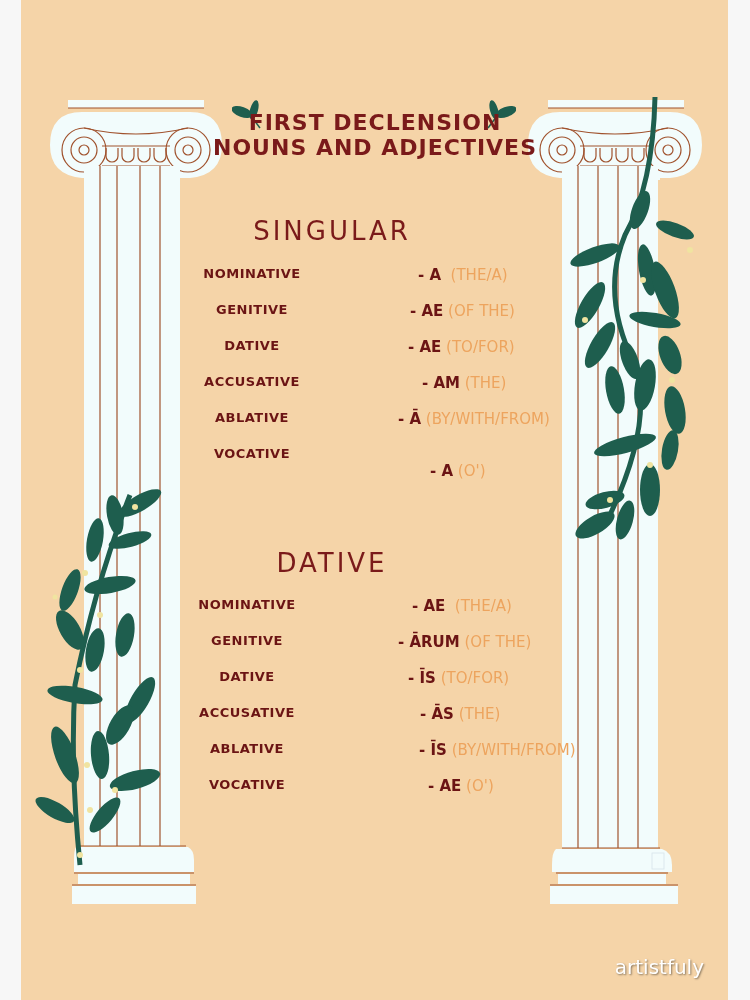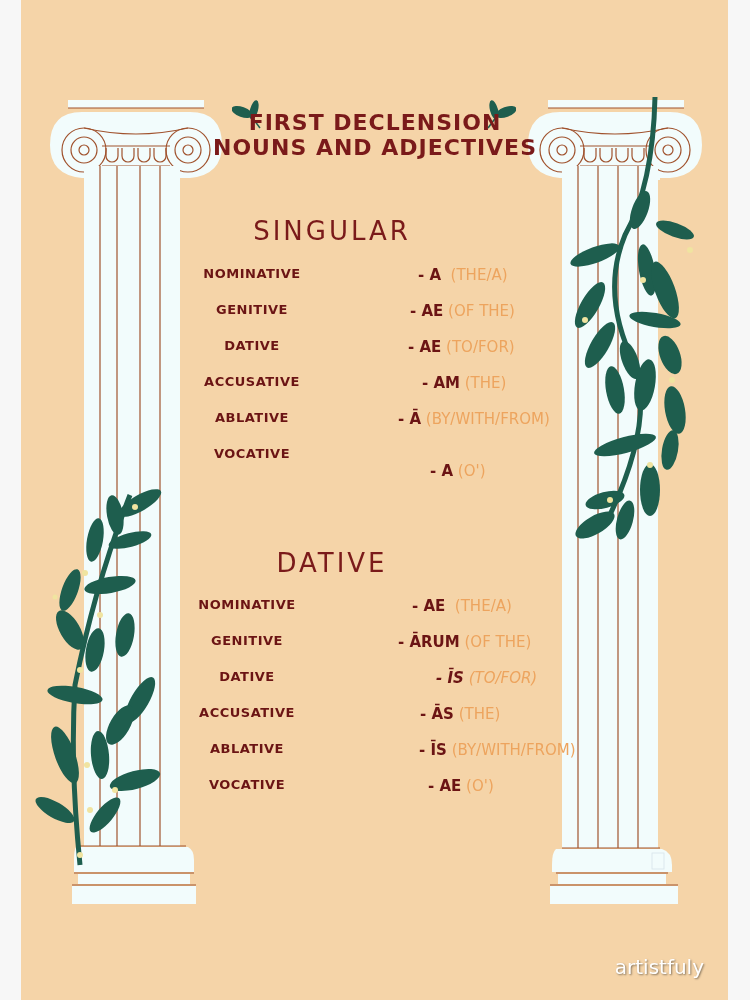--- a/index.html
+++ b/index.html
@@ -213,21 +213,21 @@
 <div class="row" style="top:597px;">
   <div class="case" style="left:157px;">NOMINATIVE</div>
   <div class="ending" style="left:412px;"><span class="e">- AE</span>&nbsp;&nbsp;<span class="m">(THE/A)</span></div>
 </div>
 <div class="row" style="top:633px;">
   <div class="case" style="left:157px;">GENITIVE</div>
   <div class="ending" style="left:398px;"><span class="e">- ĀRUM</span>&nbsp;<span class="m">(OF THE)</span></div>
 </div>
 <div class="row" style="top:669px;">
   <div class="case" style="left:157px;">DATIVE</div>
-  <div class="ending" style="left:436px;font-style:italic;"><span class="e">- ĪS</span>&nbsp;<span class="m">(TO/FOR)</span></div>
+  <div class="ending" style="left:408px;"><span class="e">- ĪS</span>&nbsp;<span class="m">(TO/FOR)</span></div>
 </div>
 <div class="row" style="top:705px;">
   <div class="case" style="left:157px;">ACCUSATIVE</div>
   <div class="ending" style="left:420px;"><span class="e">- ĀS</span>&nbsp;<span class="m">(THE)</span></div>
 </div>
 <div class="row" style="top:741px;">
   <div class="case" style="left:157px;">ABLATIVE</div>
   <div class="ending" style="left:383px;margin-left:36px;"><span class="e">- ĪS</span>&nbsp;<span class="m">(BY/WITH/FROM)</span></div>
 </div>
 <div class="row" style="top:777px;">

